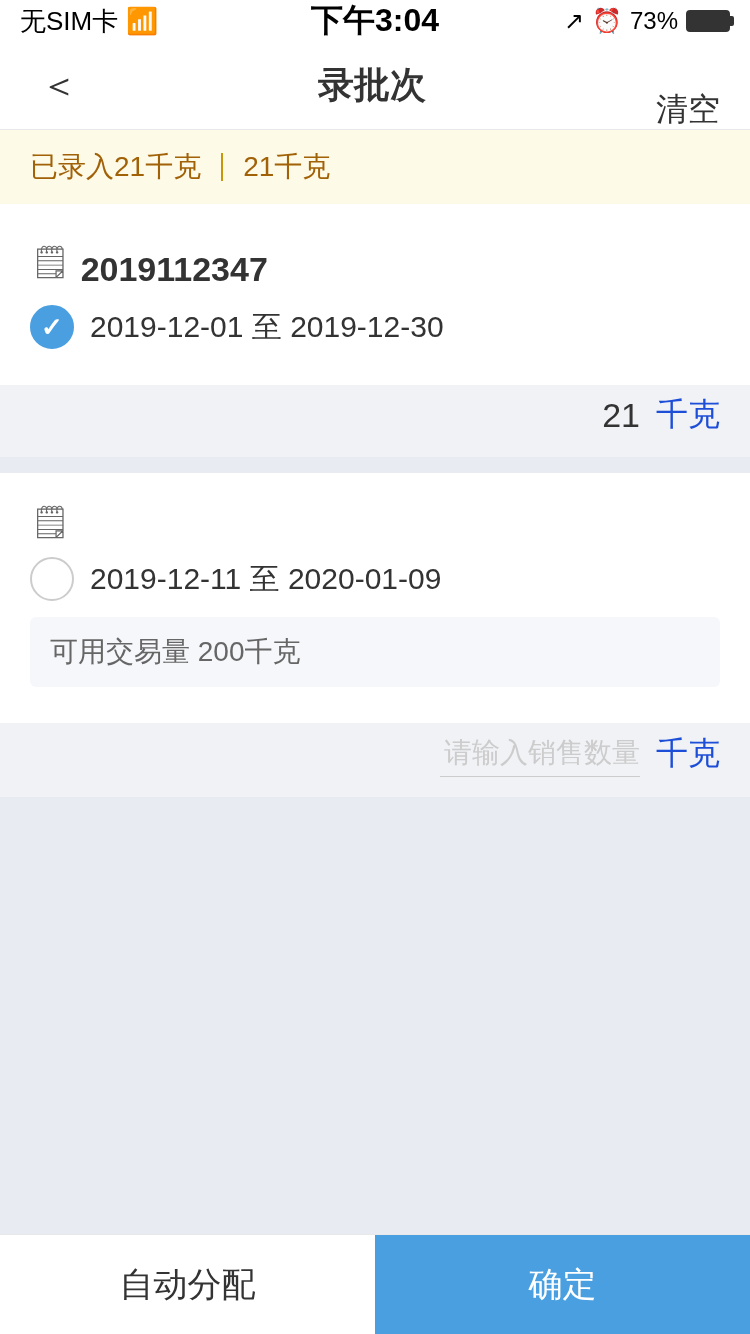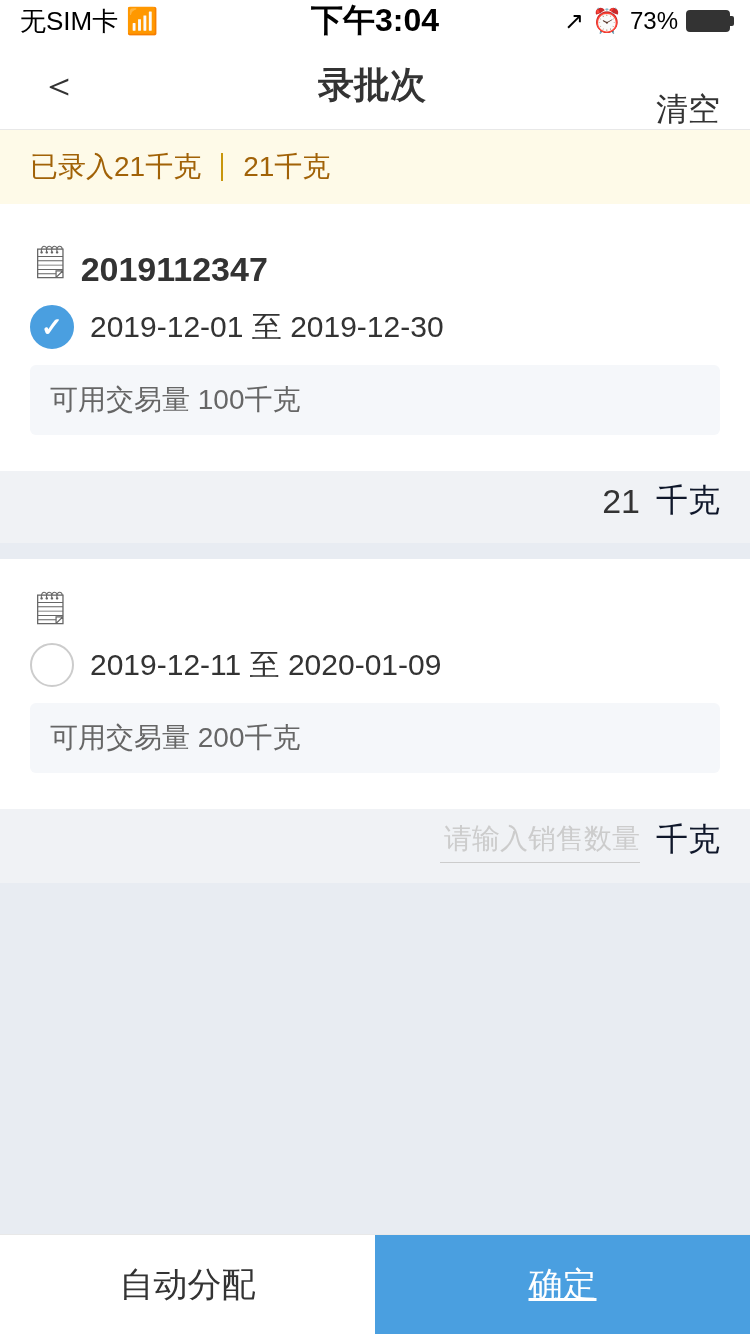--- a/index.html
+++ b/index.html
@@ -199,21 +199,21 @@
       color: #ccc;
       font-size: 28px;
     }
     .qty-value {
       font-size: 34px;
       color: #333;
       font-weight: 500;
     }
     .qty-unit {
       font-size: 32px;
-      color: #0f172a;
+      color: #1d4ed8;
     }
 
     
     .item-separator {
       height: 16px;
       background: #e8ecf2;
     }
 
     
     .gray-area {
@@ -246,21 +246,20 @@
     .btn-confirm {
       flex: 1;
       display: flex;
       align-items: center;
       justify-content: center;
       font-size: 34px;
       color: #fff;
       background: #4a9fe0;
       border: none;
       cursor: pointer;
-      text-decoration: underline;
     }
   </style>
 </head>
 <body>
 
 <div class="status-bar">
   <div class="status-left">
     <span>无SIM卡</span>
     <span>📶</span>
   </div>
@@ -287,21 +286,20 @@
 
 <div class="batch-item">
   <div class="batch-header">
     <span class="doc-icon">🗒</span>
     <span class="batch-id">2019112347</span>
   </div>
   <div class="batch-date-row">
     <div class="radio-circle selected"></div>
     <span class="batch-date">2019-12-01 至 2019-12-30</span>
   </div>
-  <div class="available-qty-box">可用交易量 100千克</div>
 </div>
 
 <div class="qty-input-row">
   <span class="qty-value">21</span>
   <span class="qty-unit">千克</span>
 </div>
 
 <div class="item-separator"></div>
 
 <div class="batch-item">

